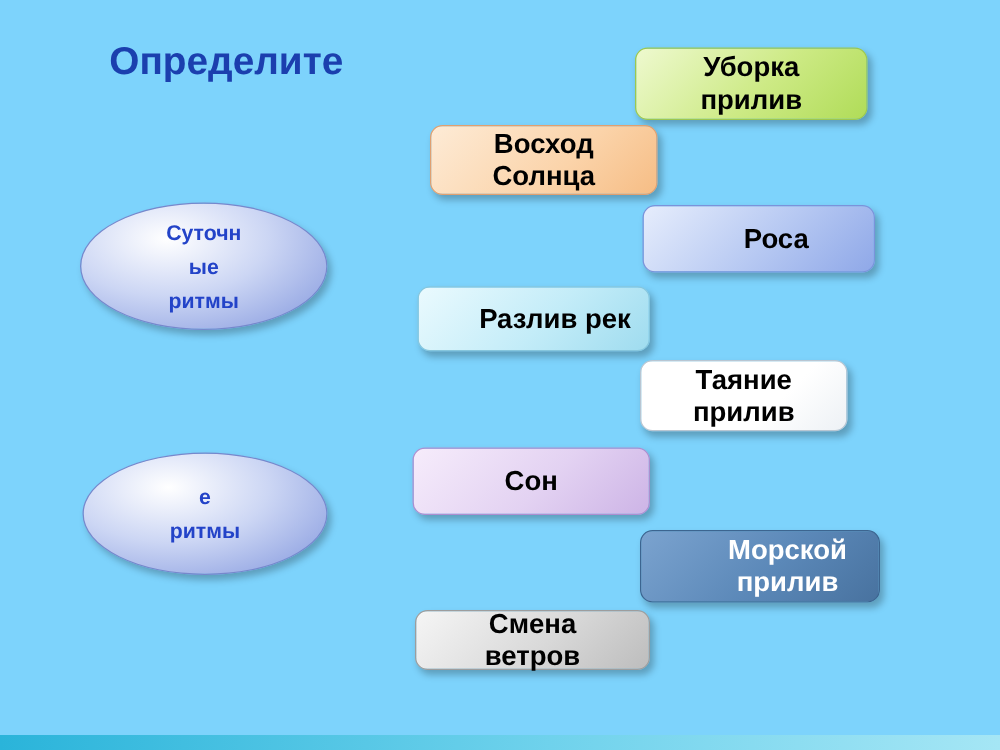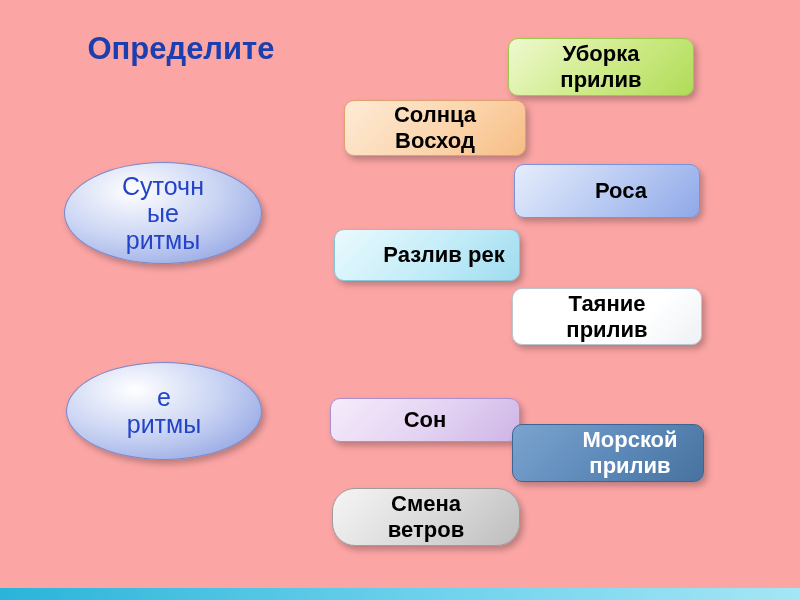--- a/index.html
+++ b/index.html
@@ -3,21 +3,21 @@
 <meta charset="utf-8">
 <style>
   * { margin: 0; padding: 0; box-sizing: border-box; }
   html, body { width: 800px; height: 600px; }
   body { font-family: "Liberation Sans", sans-serif; }
 
   .slide {
     position: relative;
     width: 800px;
     height: 600px;
-    background: #fca5a5;
+    background: #7dd3fc;
     overflow: hidden;
   }
 
   .title {
     position: absolute;
     left: 28px;
     top: 28px;
     width: 306px;
     text-align: center;
     color: #1b3fae;
@@ -28,22 +28,22 @@
 
   .ellipse {
     position: absolute;
     border-radius: 50%;
     display: flex;
     flex-direction: column;
     align-items: center;
     justify-content: center;
     text-align: center;
     color: #2343c8;
-    font-weight: normal;
-    font-size: 25px;
+    font-weight: bold;
+    font-size: 17px;
     line-height: 27px;
     background: radial-gradient(ellipse at 35% 28%, #ffffff 0%, #ccd6f4 45%, #8196dd 100%);
     border: 1px solid #7688cc;
     box-shadow: 3px 4px 6px rgba(0,0,0,0.25);
   }
   .ellipse-daily  { left: 64px;  top: 162px; width: 198px; height: 102px; }
   .ellipse-annual { left: 66px;  top: 362px; width: 196px; height: 98px;  }
 
   .box {
     position: absolute;
@@ -66,32 +66,32 @@
     border-color: #9cc84e; }
   .box-sunrise { left: 344px; top: 100px; width: 182px; height: 56px;
     background: linear-gradient(135deg, #fdebd6 0%, #fbd3a9 60%, #f6bd85 100%);
     border-color: #e0a070; }
   .box-dew     { left: 514px; top: 164px; width: 186px; height: 54px;
     background: linear-gradient(135deg, #e6edfc 0%, #b6c8f2 55%, #8fa8e8 100%);
     border-color: #7b93da; padding-left: 28px; }
   .box-river   { left: 334px; top: 229px; width: 186px; height: 52px;
     background: linear-gradient(135deg, #eafafe 0%, #c3ecf8 55%, #9fdcef 100%);
     border-color: #86c6dd; padding-left: 34px; }
-  .box-snow    { left: 512px; top: 288px; width: 190px; height: 57px;
+  .box-snow    { left: 512px; top: 288px; width: 166px; height: 57px;
     background: linear-gradient(135deg, #ffffff 0%, #ffffff 65%, #edf1f5 100%);
     border-color: #b9c6d2; }
-  .box-sleep   { left: 330px; top: 358px; width: 190px; height: 44px;
+  .box-sleep   { left: 330px; top: 358px; width: 190px; height: 54px;
     background: linear-gradient(135deg, #f6ecfb 0%, #e3d2f2 55%, #cdb4e6 100%);
-    border-color: #ad8fd0; margin-top: 40px; }
+    border-color: #ad8fd0; }
   .box-tide    { left: 512px; top: 424px; width: 192px; height: 58px;
     background: linear-gradient(135deg, #7ba3cf 0%, #5b88b8 55%, #48729f 100%);
     border-color: #3c6590; color: #ffffff; padding-left: 44px; }
-  .box-wind    { left: 332px; top: 488px; width: 188px; height: 58px;
+  .box-wind    { left: 332px; top: 488px; width: 188px; height: 48px;
     background: linear-gradient(135deg, #f5f5f5 0%, #d9d9d9 55%, #bdbdbd 100%);
-    border-color: #9d9d9d; border-radius: 23px; }
+    border-color: #9d9d9d; }
 
   .bottom-bar {
     position: absolute;
     left: 0; bottom: 0;
     width: 100%; height: 12px;
     background: linear-gradient(90deg, #2ab4da 0%, #6fd2ec 55%, #a5e6f5 100%);
   }
 </style>
 </head>
 <body>
@@ -112,22 +112,22 @@
     <div>е</div>
     <div>ритмы</div>
   </div>
 
   <div class="box box-harvest">
     <div>Уборка</div>
     <div>прилив</div>
   </div>
 
   <div class="box box-sunrise">
+    <div>Восход</div>
     <div>Солнца</div>
-    <div>Восход</div>
   </div>
 
   <div class="box box-dew">
     <div>Роса</div>
   </div>
 
   <div class="box box-river">
     <div>Разлив рек</div>
   </div>
 

